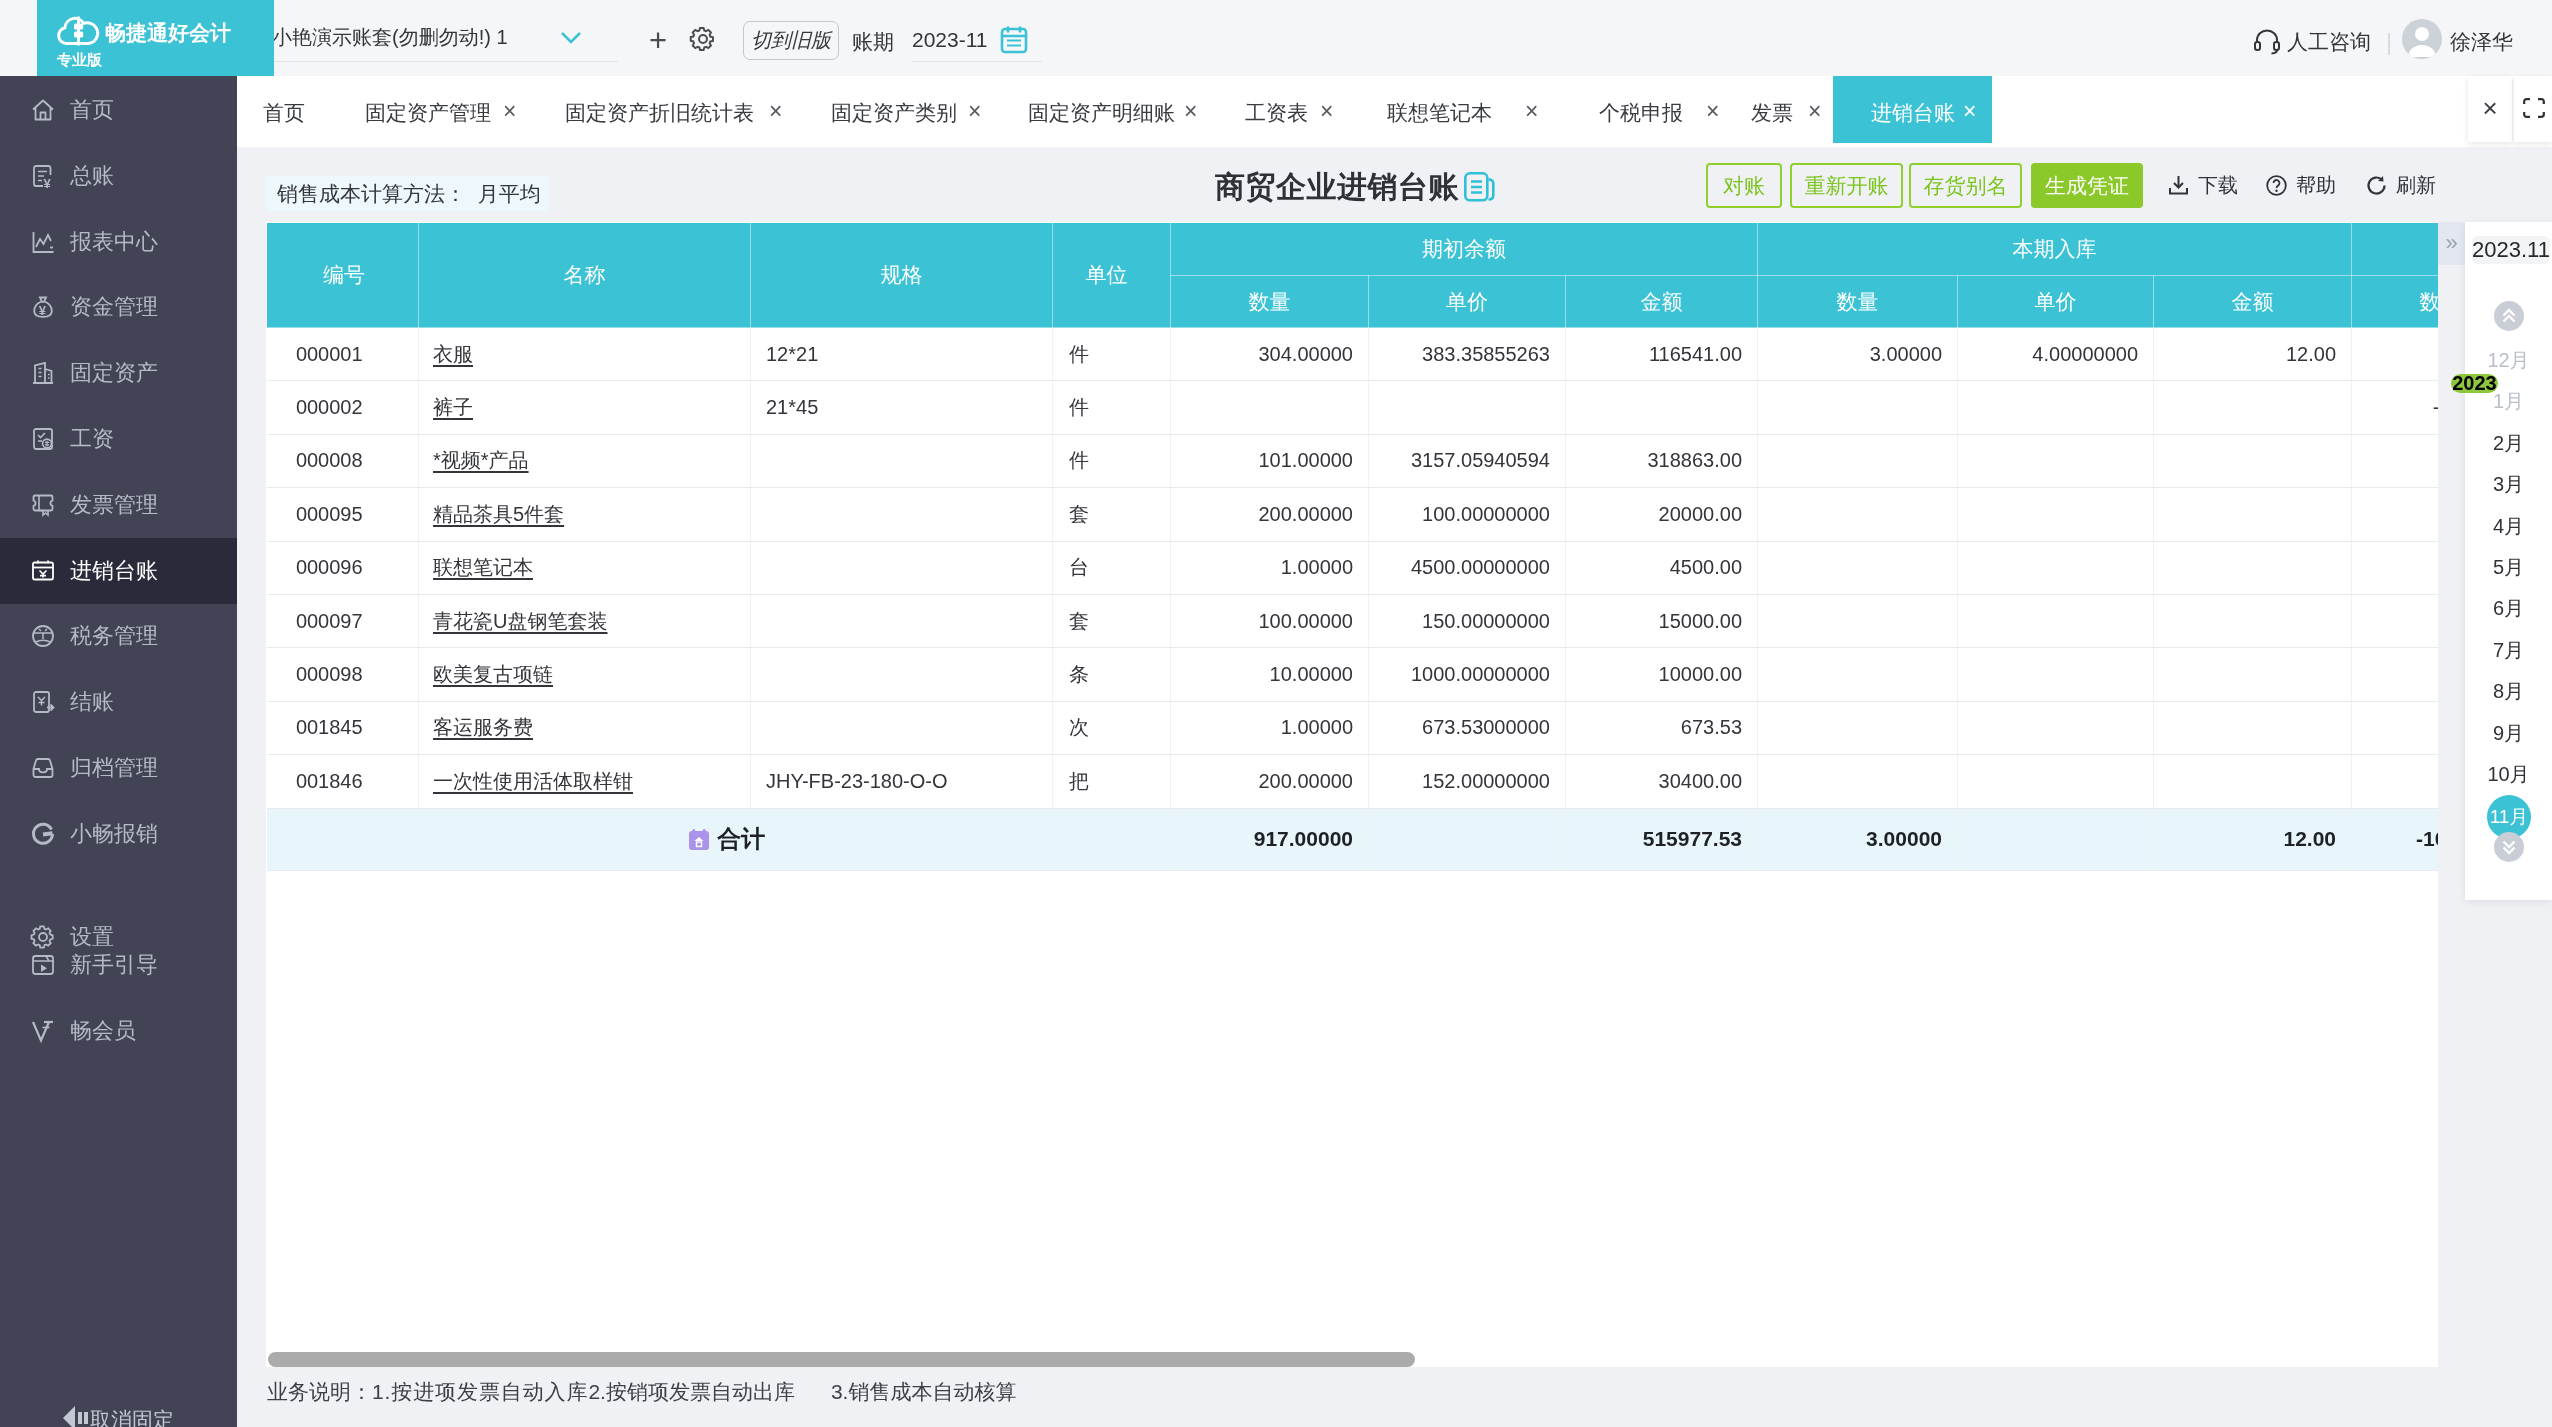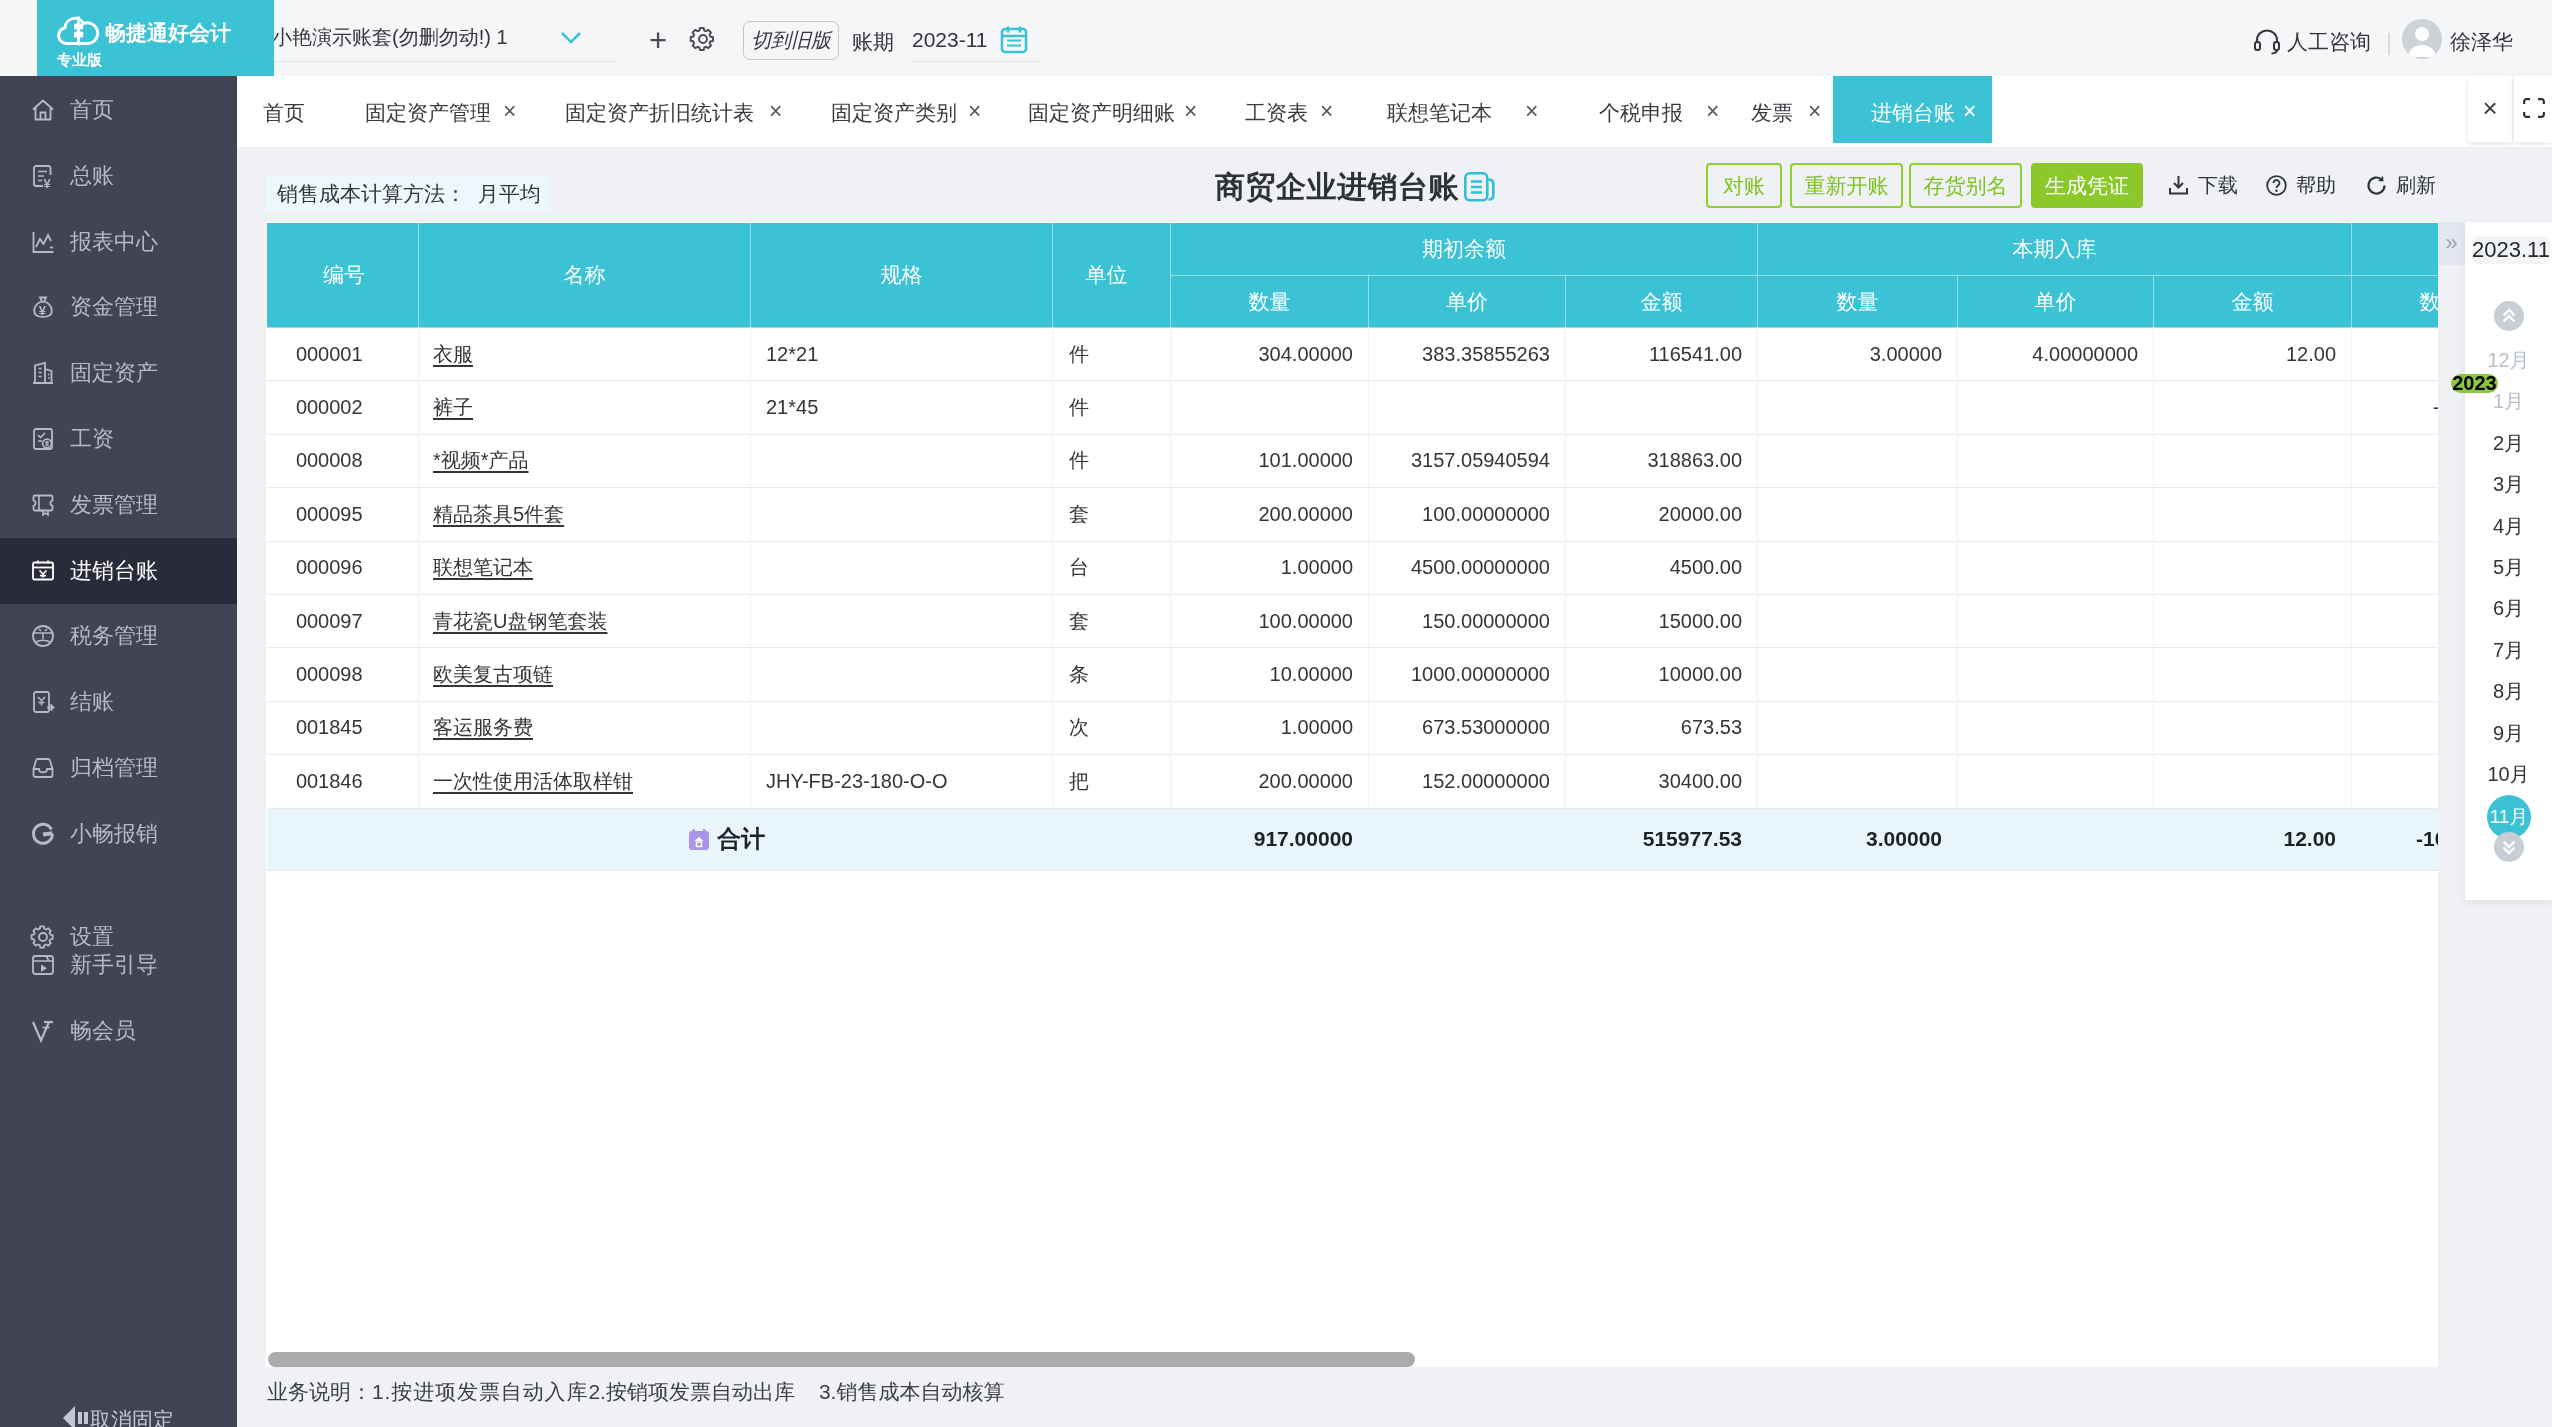--- a/index.html
+++ b/index.html
@@ -494,13 +494,13 @@
 <div class="mon" style="top:634.8px">7月</div>
 <div class="mon" style="top:676.2px">8月</div>
 <div class="mon" style="top:717.6px">9月</div>
 <div class="mon" style="top:759px">10月</div>
 <div id="selmon" style="top:795px">11月</div>
 <div class="circ" style="top:832px"><svg width="30" height="30" viewBox="0 0 30 30">
       <path fill="none" stroke="#fff" stroke-width="2.4" d="M9.5 9.5 15 15l5.5-5.5M9.5 15.5 15 21l5.5-5.5"></path>
     </svg></div>
 <div class="abs" id="ypill">2023</div>
 <div class="abs" id="hscroll"></div>
-<div class="abs" id="foot"><span>业务说明：</span><span style="letter-spacing:0.9px">1.按进项发票自动入库</span><span style="">2.按销项发票自动出库</span><span style="margin-left:24px">3.销售成本自动核算</span></div>
+<div class="abs" id="foot"><span>业务说明：</span><span style="letter-spacing:0.9px">1.按进项发票自动入库</span><span style="">2.按销项发票自动出库</span><span style="margin-left:36px">3.销售成本自动核算</span></div>
 
 </body></html>

